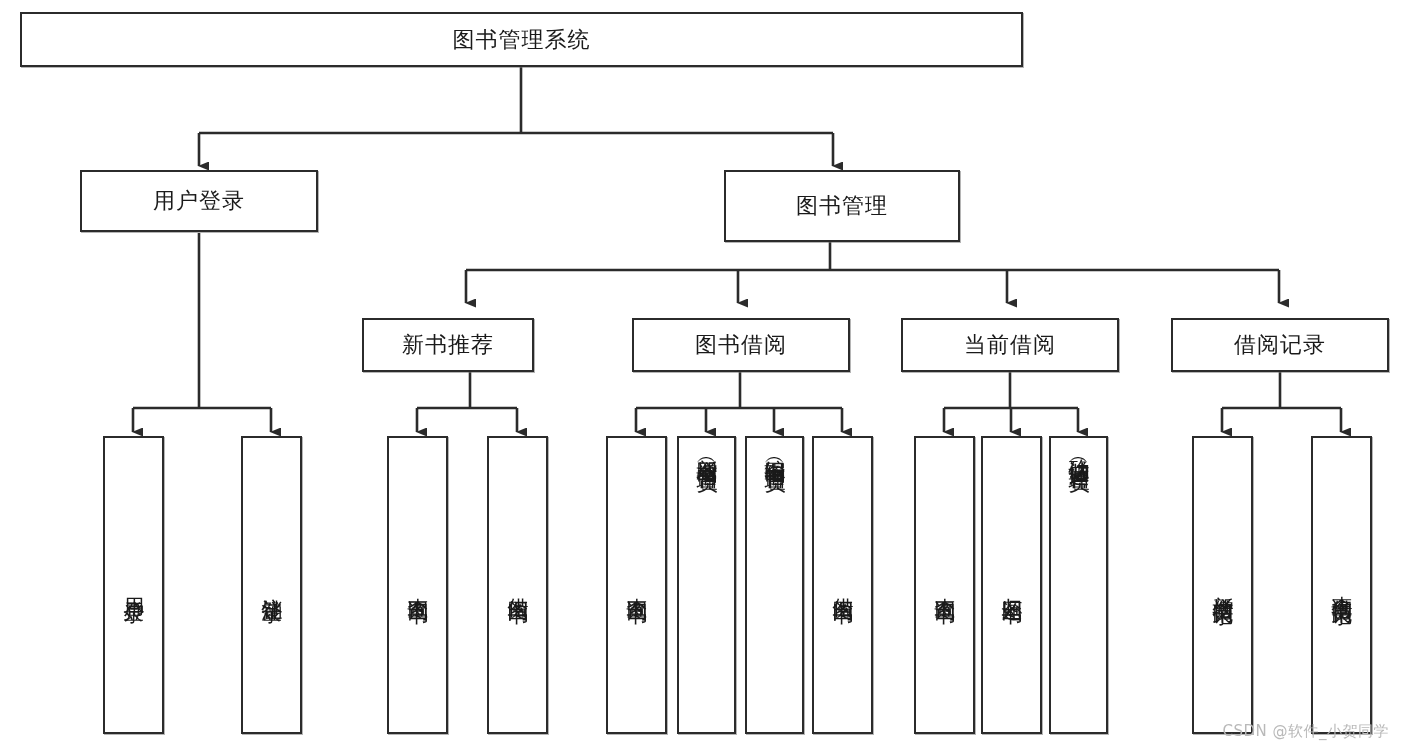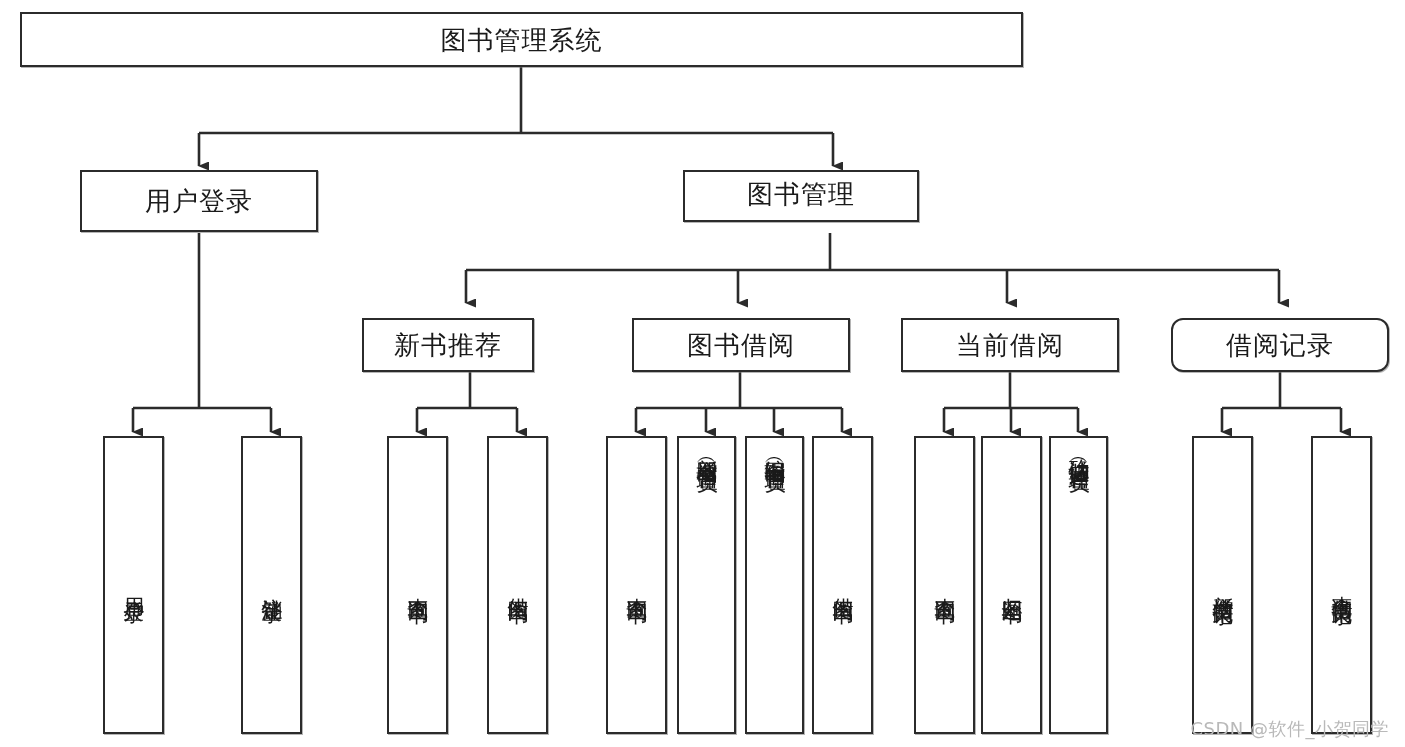--- a/index.html
+++ b/index.html
@@ -30,21 +30,21 @@
     position: absolute;
     box-sizing: border-box;
     border: 2px solid #2b2b2b;
     background: #ffffff;
     box-shadow: 1px 1px 0 0 rgba(120,120,120,0.55);
     display: flex;
     align-items: center;
     justify-content: center;
   }
   .node-label-h {
-    font-size: 26px;
+    font-size: 22px;
     color: #1a1a1a;
     letter-spacing: 1px;
     white-space: nowrap;
     line-height: 1;
   }
   .node-box.leaf {
     align-items: flex-start;
     justify-content: center;
     padding-top: 4px;
   }
@@ -59,21 +59,21 @@
     display: block;
   }
   .node-box.leaf.center-v {
     align-items: center;
     padding-top: 0;
   }
   .watermark {
     position: absolute;
     right: 16px;
     bottom: 6px;
-    font-size: 18px;
+    font-size: 15px;
     color: #b9b9b9;
     white-space: nowrap;
     letter-spacing: 0.5px;
     pointer-events: none;
   }
 </style>
 </head>
 <body>
 
 <div id="diagram-root">
@@ -128,34 +128,34 @@
     </g>
   </svg>
 
   <div class="node-box" style="left:20px; top:12px; width:1003px; height:55px;">
     <span class="node-label-h">图书管理系统</span>
   </div>
 
   <div class="node-box" style="left:80px; top:170px; width:238px; height:62px;">
     <span class="node-label-h">用户登录</span>
   </div>
-  <div class="node-box" style="left:683px; top:170px; width:236px; height:52px;font-family:Liberation Mono, monospace;">
+  <div class="node-box" style="left:724px; top:170px; width:236px; height:72px;">
     <span class="node-label-h">图书管理</span>
   </div>
 
   <div class="node-box" style="left:362px; top:318px; width:172px; height:54px;">
     <span class="node-label-h">新书推荐</span>
   </div>
   <div class="node-box" style="left:901px; top:318px; width:218px; height:54px;">
     <span class="node-label-h">当前借阅</span>
   </div>
   <div class="node-box" style="left:632px; top:318px; width:218px; height:54px;">
     <span class="node-label-h">图书借阅</span>
   </div>
-  <div class="node-box" style="left:1171px; top:318px; width:218px; height:54px;border-radius:12px;">
+  <div class="node-box" style="left:1171px; top:318px; width:218px; height:54px;">
     <span class="node-label-h">借阅记录</span>
   </div>
 
   <div class="node-box leaf center-v" style="left:103px; top:436px; width:61px; height:298px;">
     <span class="node-label-v">用户登录</span>
   </div>
   <div class="node-box leaf center-v" style="left:241px; top:436px; width:61px; height:298px;">
     <span class="node-label-v">注销登录</span>
   </div>
 

